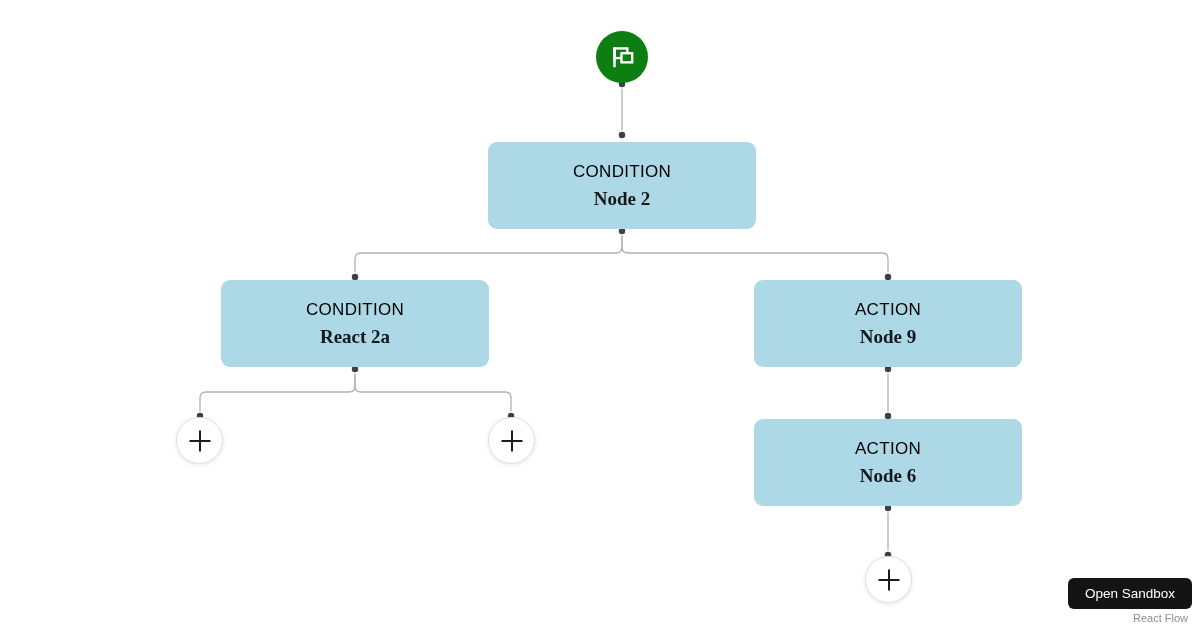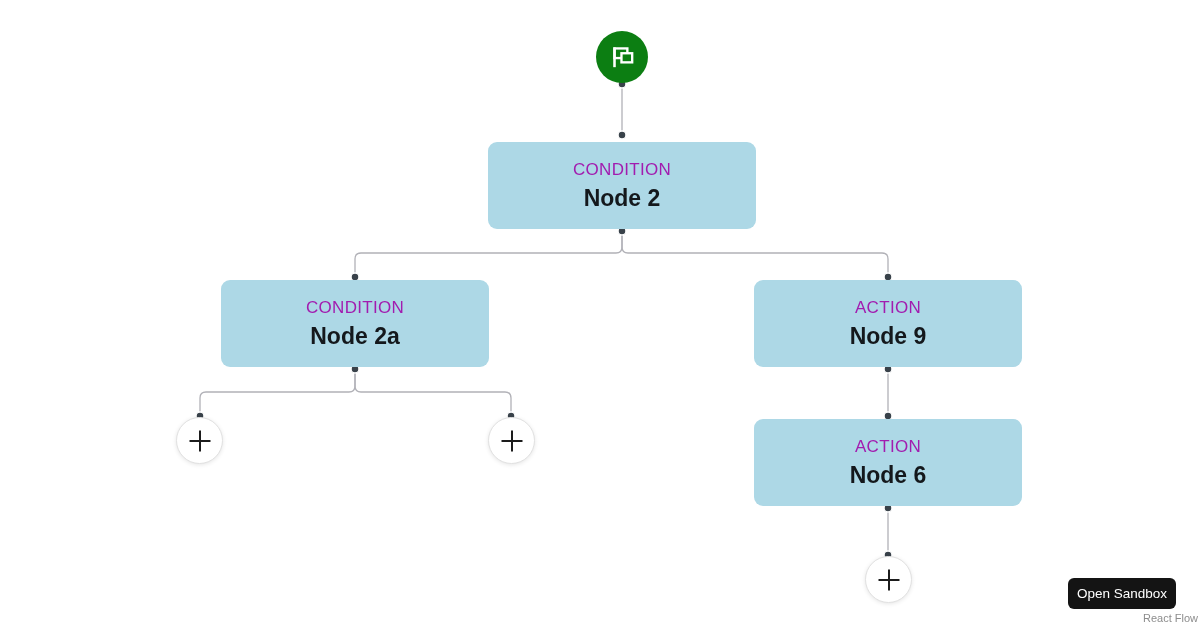--- a/index.html
+++ b/index.html
@@ -20,35 +20,35 @@
   .start-node{
     position:absolute;left:596px;top:31px;width:52px;height:52px;border-radius:50%;
     background:var(--green);display:flex;align-items:center;justify-content:center;
     cursor:grab;
   }
   .node{
     position:absolute;width:268px;height:87px;border-radius:9px;background:var(--node-blue);
     display:flex;flex-direction:column;align-items:center;justify-content:center;gap:9px;
     cursor:grab;
   }
-  .node-type{font-size:17px;color:#a21caf;letter-spacing:.3px;line-height:1;}
-  .node-name{font-size:23px;font-weight:700;color:#14181c;line-height:1;}
+  .node-type{font-size:17px;color:#000000;letter-spacing:.3px;line-height:1;}
+  .node-name{font-size:19px;font-weight:700;color:#14181c;line-height:1;font-family:Liberation Serif, serif;}
   .plus-btn{
     position:absolute;width:47px;height:47px;border-radius:50%;background:#ffffff;
     border:1px solid #e1e1e1;box-shadow:0 1px 4px rgba(0,0,0,.10);
     display:flex;align-items:center;justify-content:center;cursor:pointer;padding:0;
   }
   .plus-btn svg{display:block;}
   .open-sandbox{
-    position:absolute;left:1068px;top:578px;height:31px;padding:0 9px;
+    position:absolute;left:1068px;top:578px;height:31px;padding:0 17px;
     background:var(--btn-dark);color:#ffffff;border:none;border-radius:6px;
     font-size:13.5px;font-family:inherit;cursor:pointer;
   }
   .attribution{
-    position:absolute;right:2px;top:612px;font-size:11px;color:#8d8d8d;
+    position:absolute;right:12px;top:612px;font-size:11px;color:#8d8d8d;
     text-decoration:none;cursor:pointer;
   }
 </style>
 </head>
 <body>
 
 <div class="canvas">
 
   <svg class="edges" width="1200" height="630">
 
@@ -82,21 +82,21 @@
     </svg>
   </div>
 
   <div class="node" style="left:488px;top:142px;">
     <div class="node-type">CONDITION</div>
     <div class="node-name">Node 2</div>
   </div>
 
   <div class="node" style="left:221px;top:280px;">
     <div class="node-type">CONDITION</div>
-    <div class="node-name">Node 2a</div>
+    <div class="node-name">React 2a</div>
   </div>
 
   <div class="node" style="left:754px;top:280px;">
     <div class="node-type">ACTION</div>
     <div class="node-name">Node 9</div>
   </div>
 
   <div class="node" style="left:754px;top:419px;">
     <div class="node-type">ACTION</div>
     <div class="node-name">Node 6</div>

